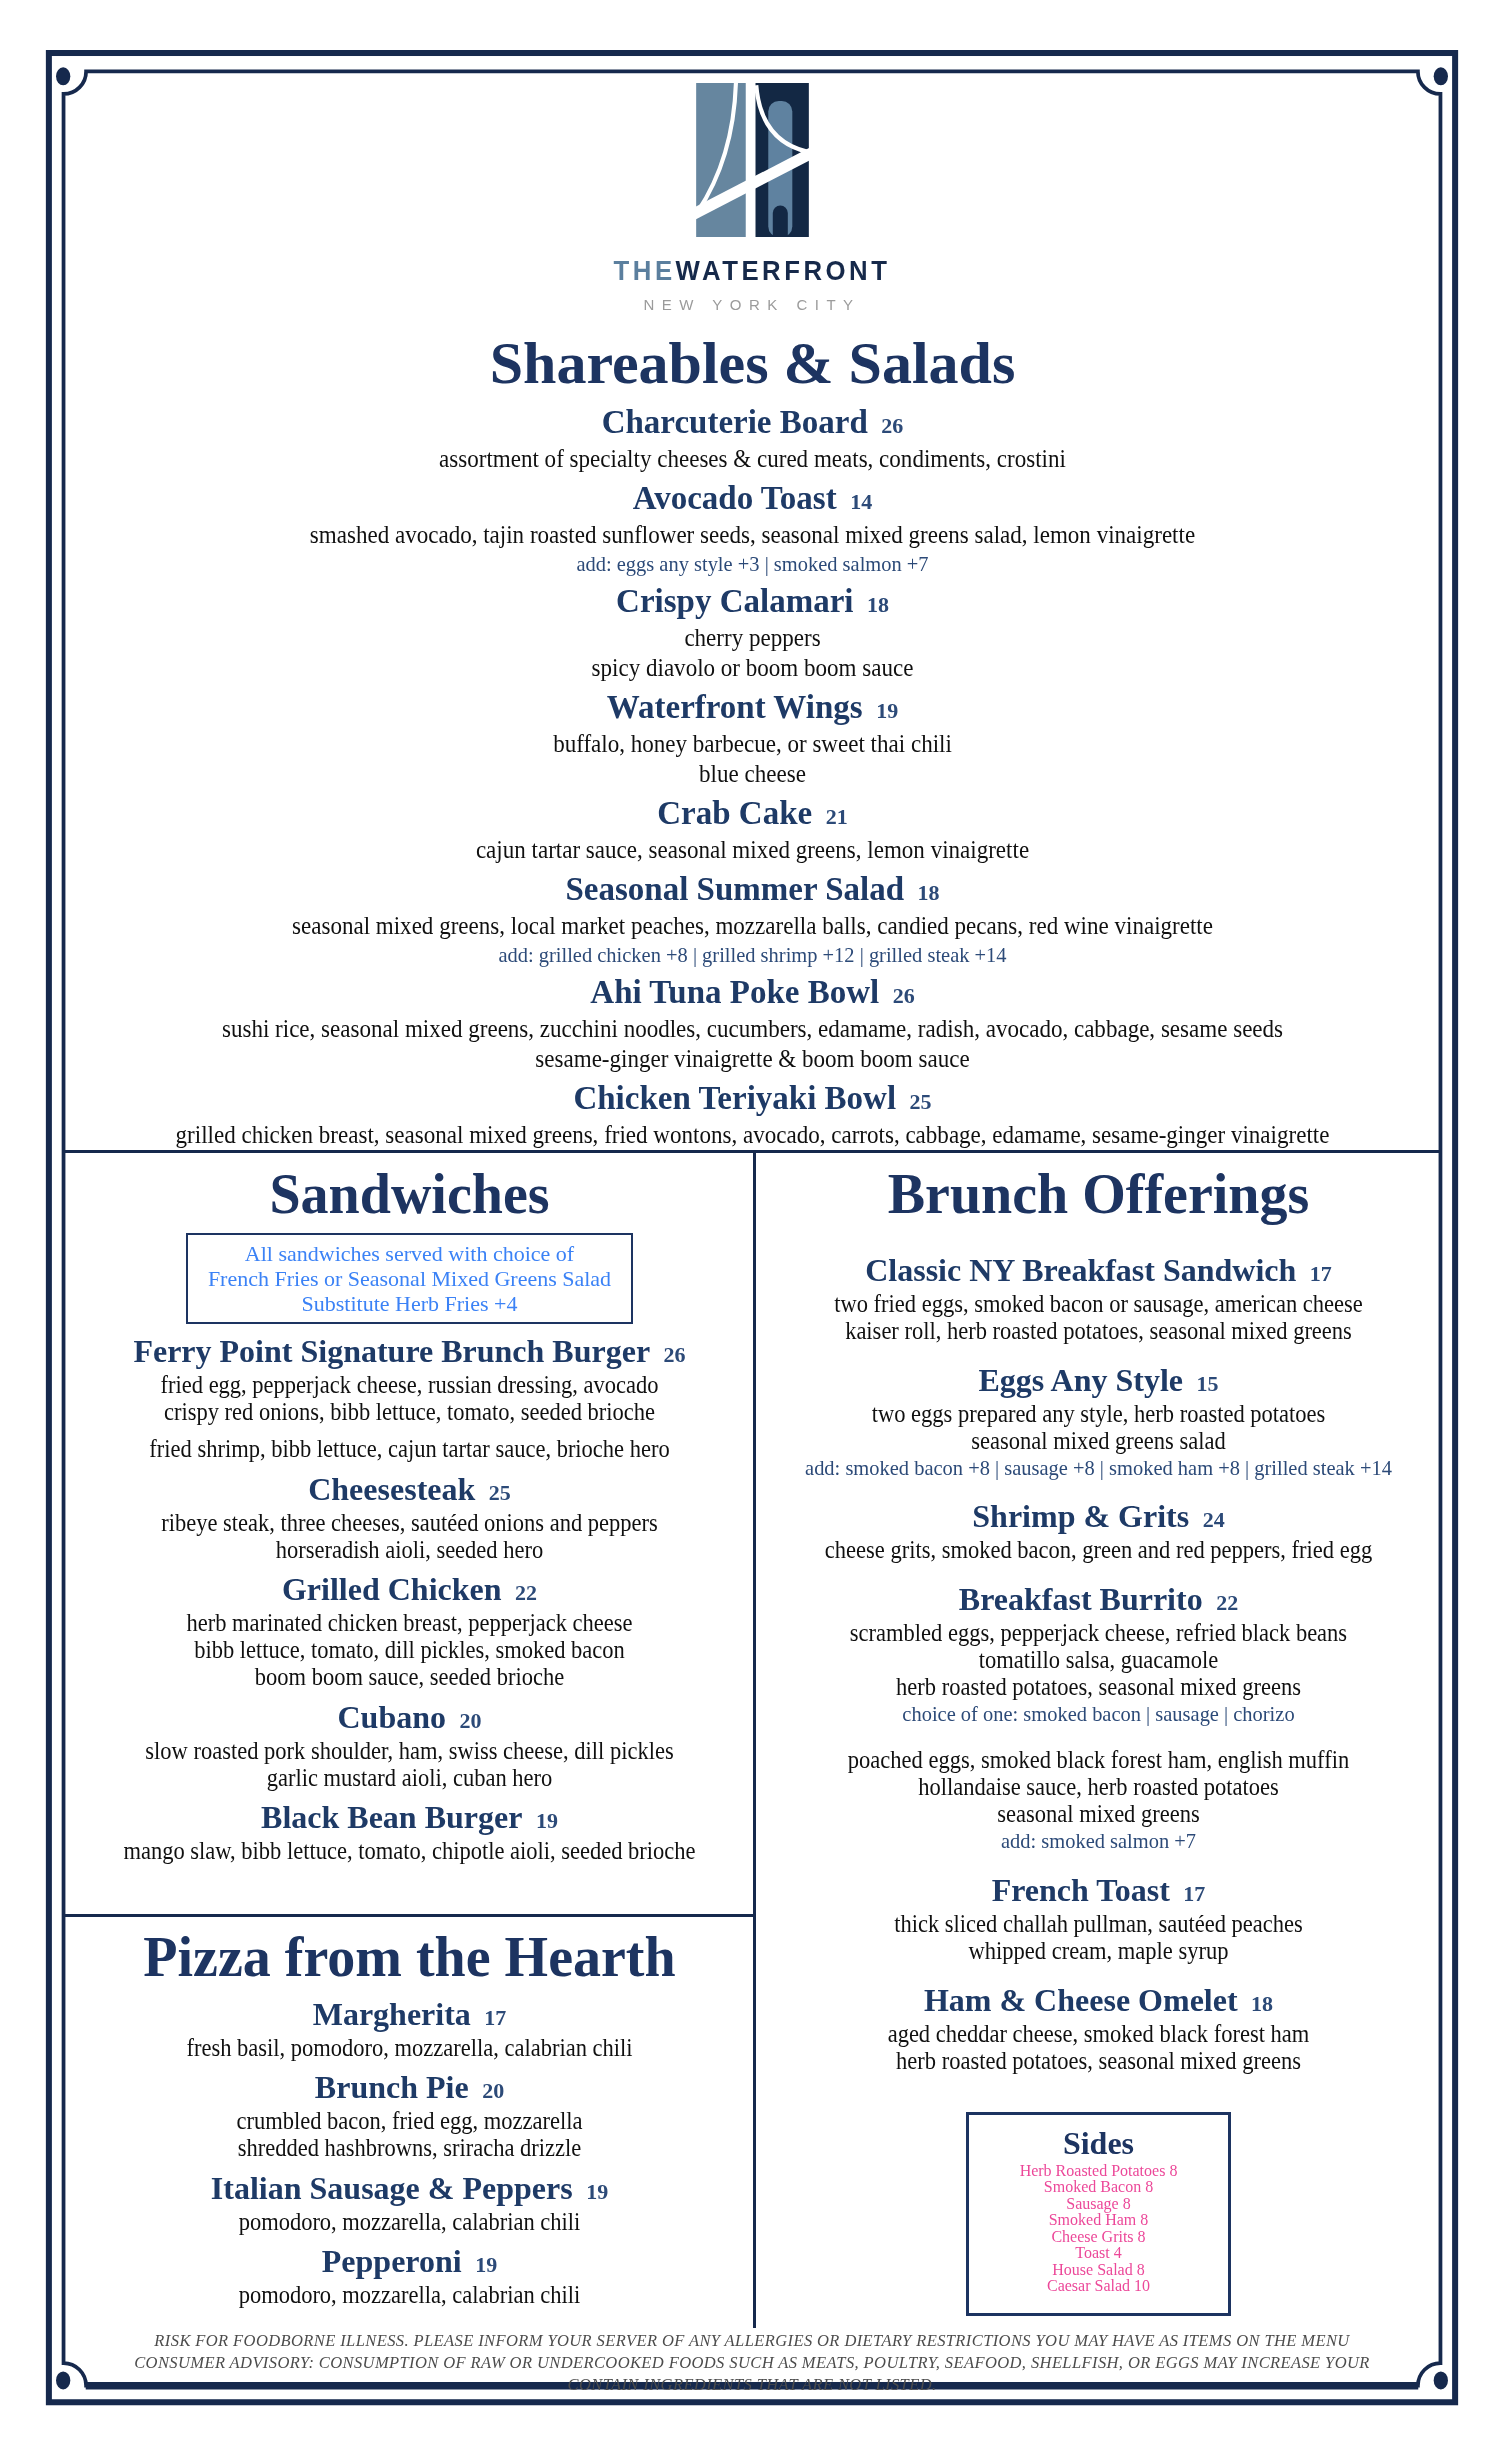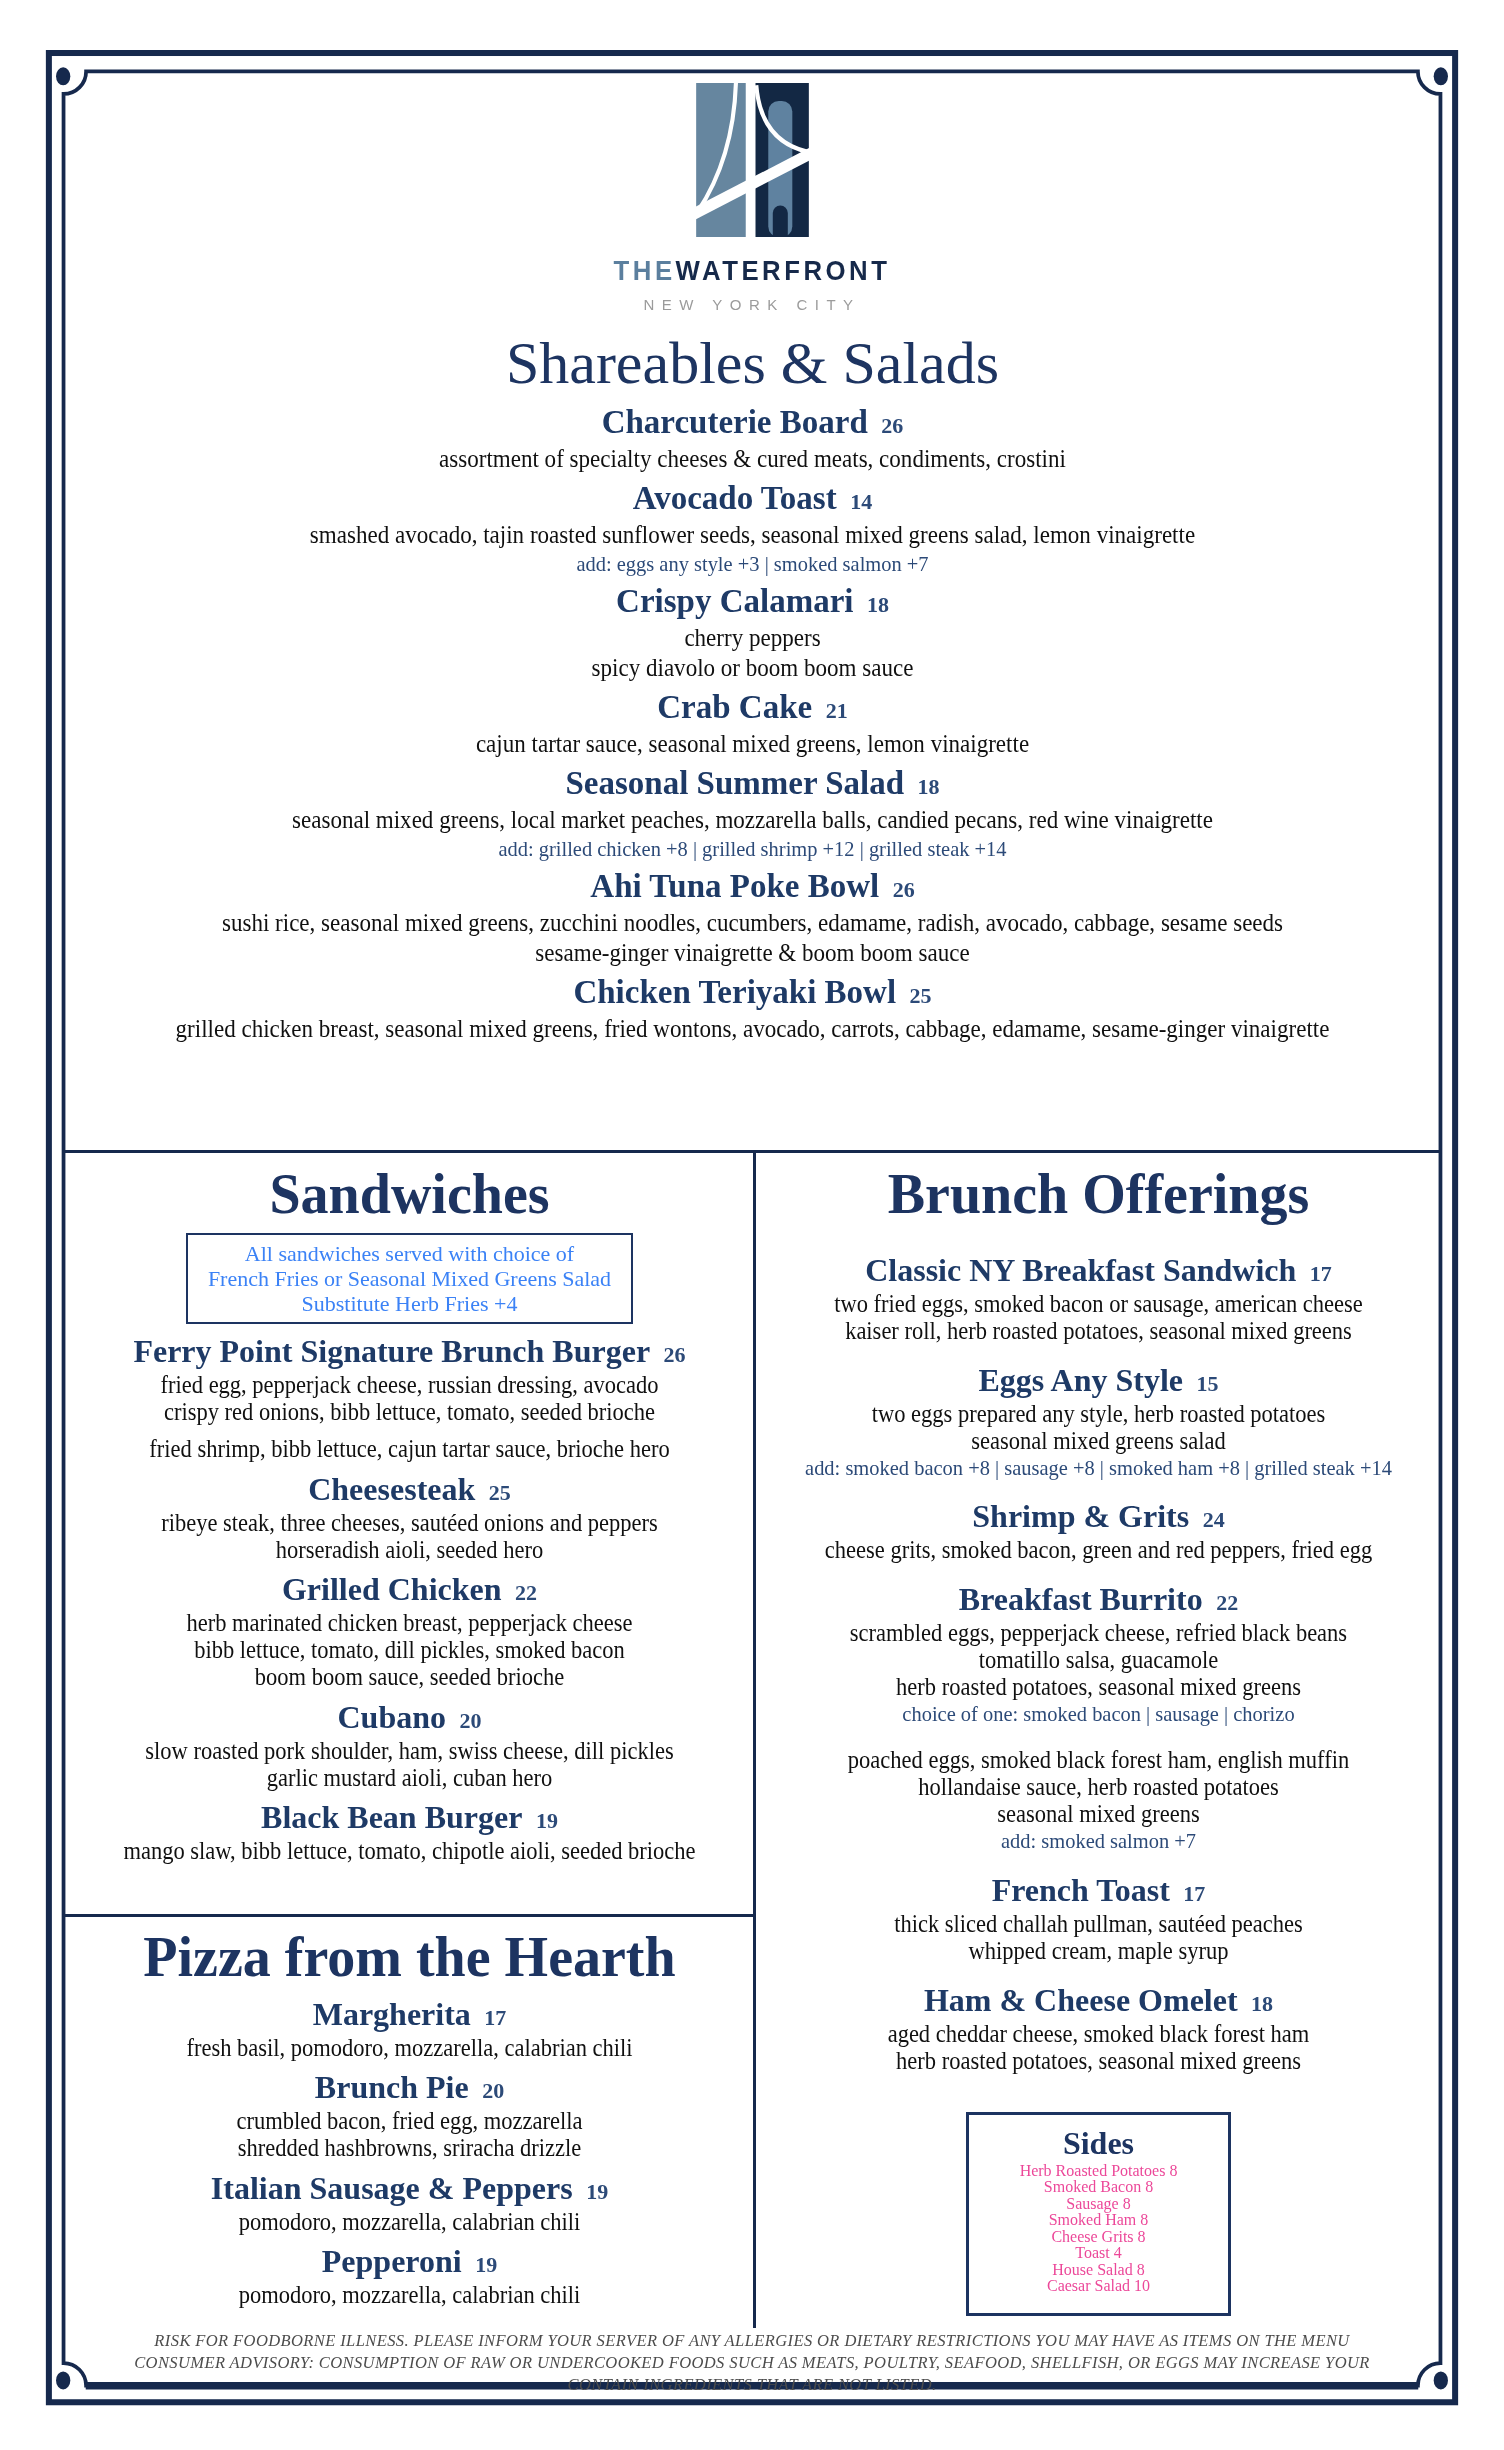--- a/index.html
+++ b/index.html
@@ -23,21 +23,21 @@
   #wordmark .rest{color:#16294a;}
   #logo-sub{margin-top:9px;font-family:"Liberation Sans","DejaVu Sans",sans-serif;
     font-size:15px;letter-spacing:7.5px;color:#9b9b9b;}
   
   .section{position:absolute;text-align:center;}
   #sec-shareables{left:68px;top:329px;width:1369px;}
   #sec-sandwiches{left:71px;top:1164px;width:677px;}
   #sec-pizza{left:71px;top:1927px;width:677px;}
   #sec-brunch{left:758px;top:1164px;width:681px;}
   #advisory{left:90px;top:2330px;width:1324px;}
-  .big-title{font-size:60px;line-height:69px;font-weight:normal;color:#1d3461;}
+  .big-title{font-size:60px;line-height:69px;font-weight:bold;color:#1d3461;}
   .col-title{font-size:56px;line-height:60px;font-weight:bold;color:#1d3461;}
   
   .item{margin-top:6px;}
   #sec-sandwiches .item,#sec-pizza .item{margin-top:10.5px;}
   #sec-brunch .item{margin-top:19.6px;}
   .iname{font-size:33px;line-height:36px;font-weight:bold;color:#1e3a66;}
   #sec-sandwiches .iname,#sec-pizza .iname,#sec-brunch .iname{font-size:32px;line-height:33px;}
   .price{font-size:22px;margin-left:13.5px;color:#2c4a78;font-weight:bold;}
   .idesc{font-size:25.6px;line-height:30px;color:#101010;white-space:nowrap;
     transform:scaleX(.9);transform-origin:50% 50%;}
@@ -99,20 +99,25 @@
     <div class="iname"><span>Avocado Toast</span><span class="price">14</span></div>
     <div class="idesc">smashed avocado, tajin roasted sunflower seeds, seasonal mixed greens salad, lemon vinaigrette</div>
     <div class="inote">add: eggs any style +3 | smoked salmon +7</div>
   </div>
   <div class="item">
     <div class="iname"><span>Crispy Calamari</span><span class="price">18</span></div>
     <div class="idesc">cherry peppers</div>
     <div class="idesc">spicy diavolo or boom boom sauce</div>
   </div>
   <div class="item">
+    <div class="iname"><span>Waterfront Wings</span><span class="price">19</span></div>
+    <div class="idesc">buffalo, honey barbecue, or sweet thai chili</div>
+    <div class="idesc">blue cheese</div>
+  </div>
+  <div class="item">
     <div class="iname"><span>Crab Cake</span><span class="price">21</span></div>
     <div class="idesc">cajun tartar sauce, seasonal mixed greens, lemon vinaigrette</div>
   </div>
   <div class="item">
     <div class="iname"><span>Seasonal Summer Salad</span><span class="price">18</span></div>
     <div class="idesc">seasonal mixed greens, local market peaches, mozzarella balls, candied pecans, red wine vinaigrette</div>
     <div class="inote">add: grilled chicken +8 | grilled shrimp +12 | grilled steak +14</div>
   </div>
   <div class="item">
     <div class="iname"><span>Ahi Tuna Poke Bowl</span><span class="price">26</span></div>

